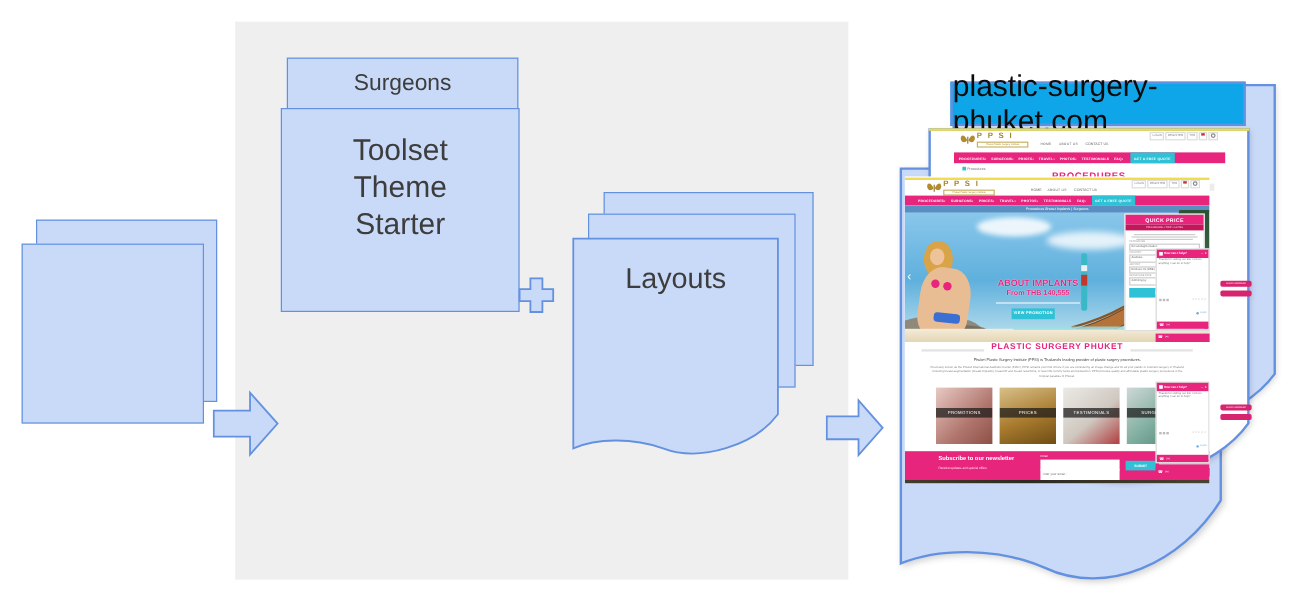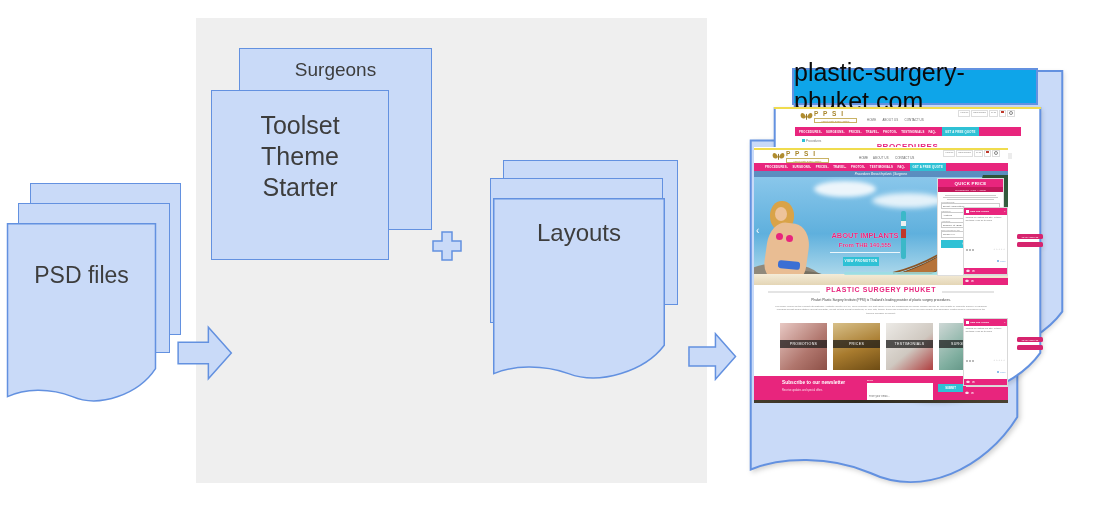--- a/index.html
+++ b/index.html
@@ -46,47 +46,41 @@
 </style>
 </head>
 <body>
 
 <div id="canvas">
 
   <div class="abs graybox" style="left:196px;top:18px;width:511px;height:465px;"></div>
 
   <div class="abs sheet" style="left:30px;top:183px;width:151px;height:152px;"></div>
   <div class="abs sheet" style="left:18px;top:203px;width:152px;height:150px;"></div>
-  <div class="abs" style="left:6px;top:222px;width:151px;height:181px;">
-    <svg class="doc-svg" viewBox="0 0 100 100" preserveAspectRatio="none">
-      <path d="M1,1 L99,1 L99,81 C88,95 62,103 44,96.5 C29,91.5 12,92 1,96.5 Z" fill="#c9daf8" stroke="#6391e0" stroke-width="1.5" vector-effect="non-scaling-stroke"></path>
-    </svg>
-    <div class="shape-label" style="top:40px;font-size:23px;">PSD files</div>
-  </div>
 
   <div class="abs sheet" style="left:239px;top:48px;width:193px;height:182px;">
     <div class="shape-label" style="top:10px;font-size:19px;">Surgeons</div>
   </div>
-  <div class="abs sheet" style="left:211px;top:90px;width:178px;height:170px;">
+  <div class="abs sheet" style="left:234px;top:90px;width:199px;height:170px;">
     <div class="shape-label" style="top:19px;font-size:25px;line-height:31px;">
       <div>Toolset</div>
       <div>Theme</div>
       <div>Starter</div>
     </div>
   </div>
 
   <div class="abs" style="left:430px;top:229px;width:34px;height:34px;">
     <svg width="34" height="34" viewBox="0 0 34 34">
       <path d="M12,3 H22 V12 H31 V22 H22 V31 H12 V22 H3 V12 H12 Z" fill="#c9daf8" stroke="#6391e0" stroke-width="1.5"></path>
     </svg>
   </div>
 
   <div class="abs sheet" style="left:503px;top:160px;width:175px;height:145px;"></div>
   <div class="abs sheet" style="left:490px;top:178px;width:173px;height:145px;"></div>
-  <div class="abs" style="left:492px;top:197px;width:174px;height:183px;">
+  <div class="abs" style="left:476px;top:197px;width:174px;height:183px;">
     <svg class="doc-svg" viewBox="0 0 100 100" preserveAspectRatio="none">
       <path d="M1,1 L99,1 L99,81 C88,95 62,103 44,96.5 C29,91.5 12,92 1,96.5 Z" fill="#c9daf8" stroke="#6391e0" stroke-width="1.5" vector-effect="non-scaling-stroke"></path>
     </svg>
     <div class="shape-label" style="top:22px;font-size:24px;">Layouts</div>
   </div>
 
   <div class="abs" style="left:177px;top:323px;width:56px;height:60px;">
     <svg width="56" height="60" viewBox="0 0 100 100" preserveAspectRatio="none">
       <path d="M2,32 L56,32 L56,7 L97,50 L56,93 L56,68 L2,68 Z" fill="#c9daf8" stroke="#6391e0" stroke-width="1.5" vector-effect="non-scaling-stroke"></path>
     </svg>

